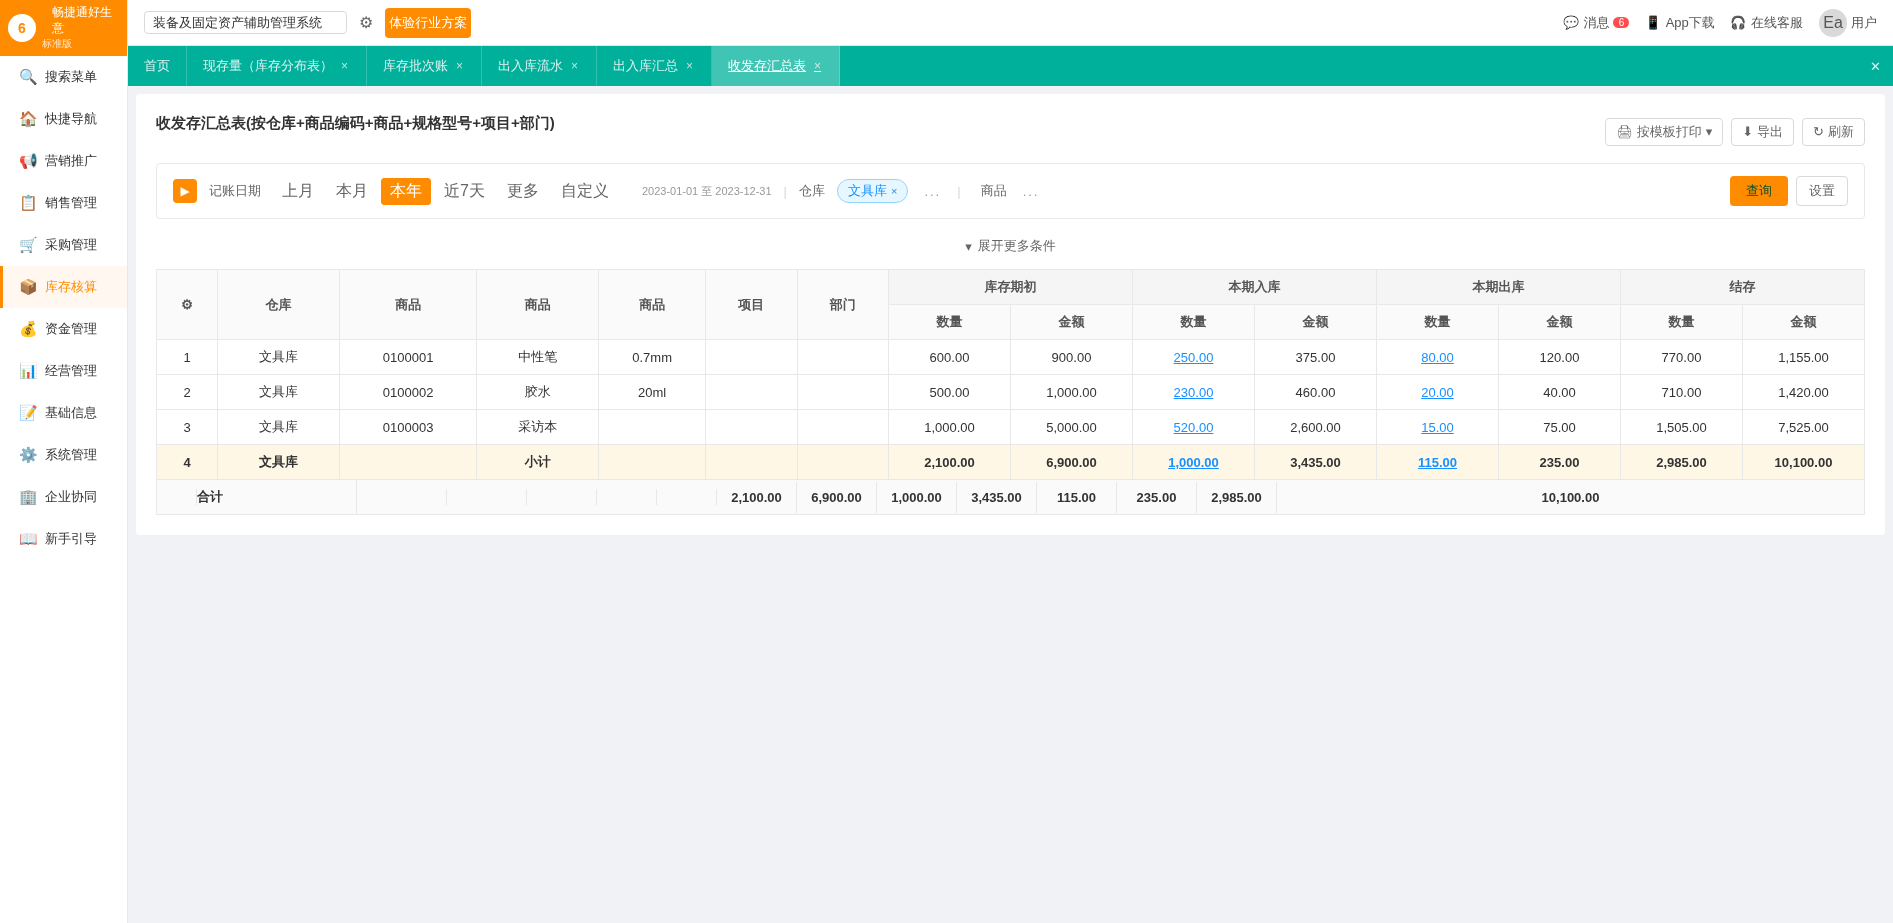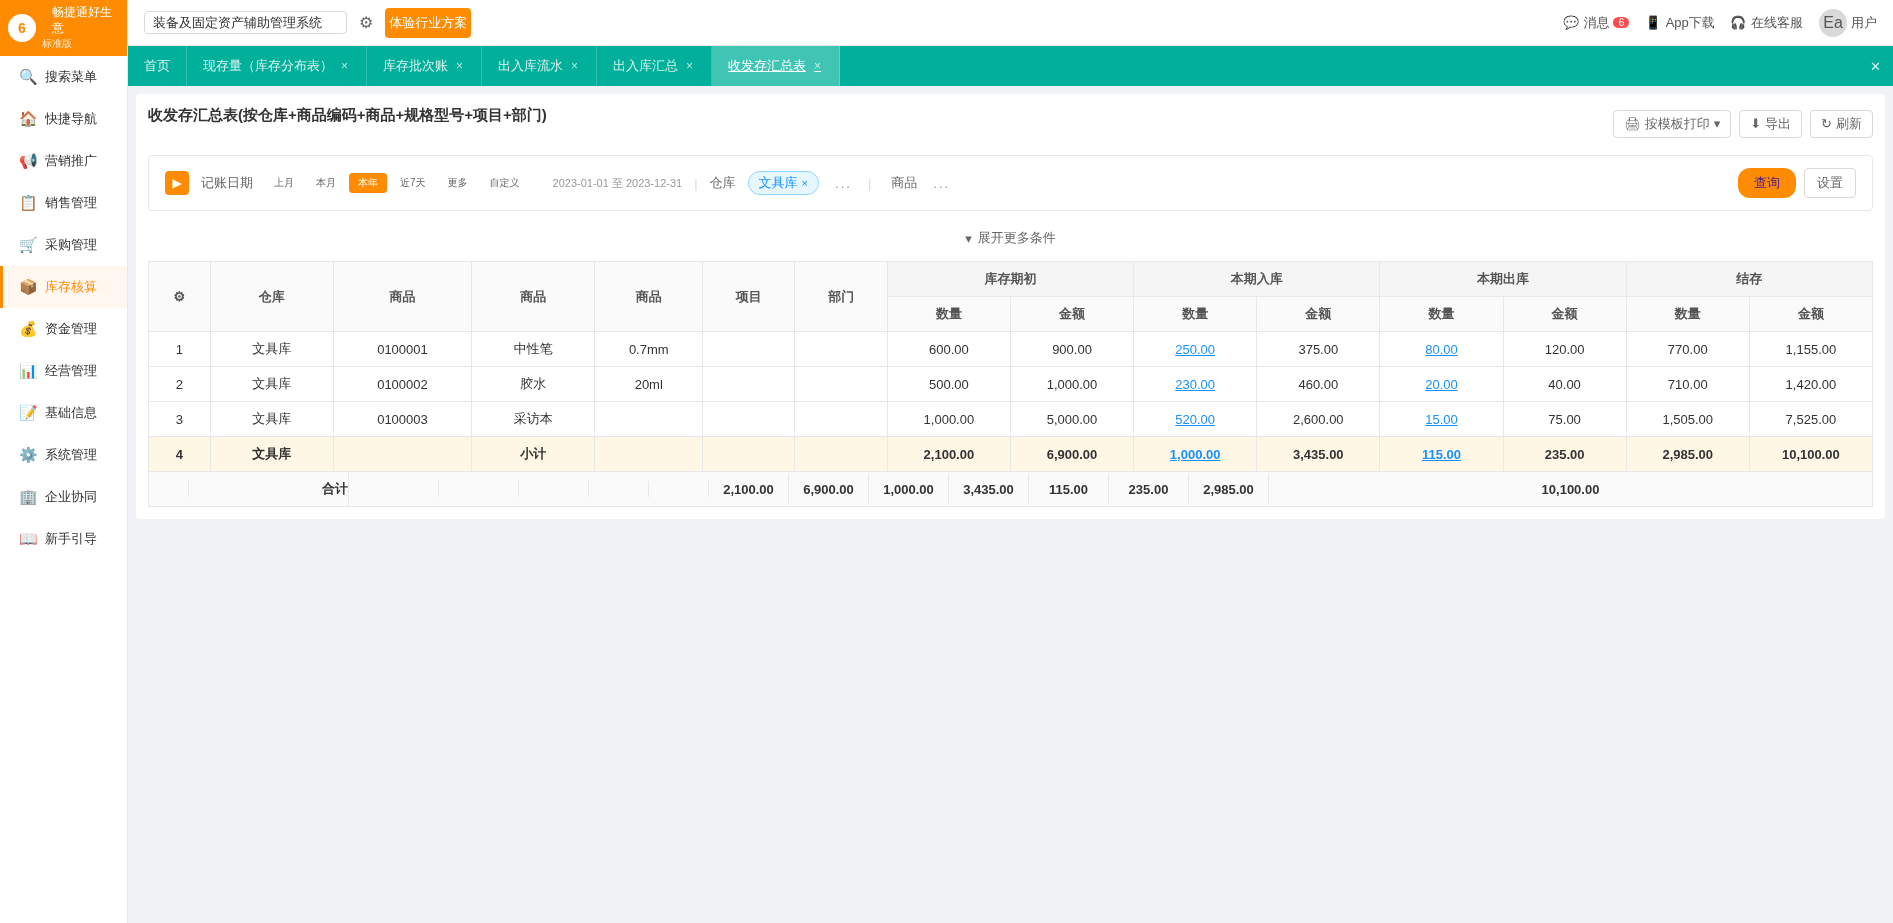--- a/index.html
+++ b/index.html
@@ -33,41 +33,41 @@
 
     
     .tabbar { height: 40px; background: #00b09b; display: flex; align-items: stretch; flex-shrink: 0; }
     .tab { display: flex; align-items: center; gap: 6px; padding: 0 16px; color: rgba(255,255,255,0.85); cursor: pointer; border-right: 1px solid rgba(255,255,255,0.2); font-size: 13px; white-space: nowrap; }
     .tab.active { background: rgba(255,255,255,0.25); color: #fff; font-weight: 500; text-decoration: underline; }
     .tab-close { font-size: 12px; color: rgba(255,255,255,0.7); cursor: pointer; padding: 2px; }
     .tabbar-close-all { margin-left: auto; display: flex; align-items: center; padding: 0 12px; color: rgba(255,255,255,0.85); cursor: pointer; font-size: 16px; }
 
     
     .content { flex: 1; overflow-y: auto; padding: 0; background: #f0f2f5; }
-    .page { background: #fff; margin: 8px; border-radius: 4px; padding: 12px; }
+    .page { background: #fff; margin: 8px; border-radius: 4px; padding: 20px; }
 
     
     .page-title { font-size: 15px; font-weight: 600; color: #333; margin-bottom: 16px; padding-bottom: 0; }
 
     
     .filter-bar { background: #fff; border: 1px solid #e8e8e8; border-radius: 4px; padding: 12px 16px; margin-bottom: 12px; display: flex; align-items: center; gap: 12px; flex-wrap: wrap; }
     .filter-toggle { width: 24px; height: 24px; background: #ff8c00; border-radius: 4px; display: flex; align-items: center; justify-content: center; color: #fff; cursor: pointer; font-size: 12px; flex-shrink: 0; }
     .filter-label { color: #666; font-size: 13px; white-space: nowrap; }
     .filter-date-btns { display: flex; align-items: center; gap: 4px; }
-    .filter-date-btn { padding: 2px 8px; border-radius: 3px; font-size: 10px; color: #666; cursor: pointer; border: 1px solid transparent; text-align: center; }
+    .filter-date-btn { padding: 2px 8px; border-radius: 3px; font-size: 16px; color: #666; cursor: pointer; border: 1px solid transparent; text-align: center; }
     .filter-date-btn.active { background: #ff8c00; color: #fff; border-color: #ff8c00; }
     .filter-date-range { color: #999; font-size: 11px; margin-left: 12px; }
     .filter-sep { color: #d9d9d9; }
     .filter-warehouse-label { color: #666; }
     .filter-tag { background: #e6f7ff; border: 1px solid #91d5ff; border-radius: 12px; padding: 2px 10px; font-size: 12px; color: #1890ff; display: flex; align-items: center; gap: 4px; }
     .filter-tag-close { cursor: pointer; color: #1890ff; font-size: 11px; }
     .filter-more { color: #999; cursor: pointer; padding: 0 4px; letter-spacing: 2px; }
     .filter-goods-label { color: #666; margin-left: 8px; }
     .filter-actions { margin-left: auto; display: flex; gap: 8px; }
-    .btn-query { background: #ff8c00; color: #4c1d95; border: none; border-radius: 12px; padding: 5px 16px; cursor: pointer; font-size: 13px; }
+    .btn-query { background: #ff8c00; color: #14532d; border: none; border-radius: 4px; padding: 5px 16px; cursor: pointer; font-size: 13px; }
     .btn-settings { background: #fff; color: #666; border: 1px solid #d9d9d9; border-radius: 4px; padding: 5px 12px; cursor: pointer; font-size: 13px; }
 
     
     .expand-more { display: flex; align-items: center; justify-content: center; gap: 6px; color: #666; font-size: 12px; cursor: pointer; padding: 6px 0; margin-bottom: 8px; }
 
     
     .data-table { width: 100%; border-collapse: collapse; font-size: 12px; }
     .data-table th, .data-table td { border: 1px solid #e8e8e8; padding: 8px 10px; text-align: center; color: #333; white-space: nowrap; }
     .data-table thead th { background: #fafafa; font-weight: 600; color: #555; }
     .data-table thead .th-group { background: #f5f5f5; font-weight: 600; }
@@ -363,21 +363,21 @@
     <td class="underline">115.00</td>
     <td>235.00</td>
     <td>2,985.00</td>
     <td>10,100.00</td>
   </tr>
           </tbody>
       </table>
 
       <div style="display:flex; border:1px solid #e8e8e8; border-top:none; background:#fafafa; font-size:12px; font-weight:600; color:#333; align-items:center;" id="footer-row">
   <div style="width:40px; text-align:center; border-right:1px solid #e8e8e8; padding:8px 0; flex-shrink:0;"></div>
-  <div style="width:160px; text-align:right; border-right:1px solid #e8e8e8; padding:8px 0; flex-shrink:0;">合计</div>
+  <div style="width:160px; text-align:left; border-right:1px solid #e8e8e8; padding:8px 0; flex-shrink:0;">合计</div>
   <div style="width:90px; text-align:center; border-right:1px solid #e8e8e8; padding:8px 0; flex-shrink:0;"></div>
   <div style="width:80px; text-align:center; border-right:1px solid #e8e8e8; padding:8px 0; flex-shrink:0;"></div>
   <div style="width:70px; text-align:center; border-right:1px solid #e8e8e8; padding:8px 0; flex-shrink:0;"></div>
   <div style="width:60px; text-align:center; border-right:1px solid #e8e8e8; padding:8px 0; flex-shrink:0;"></div>
   <div style="width:60px; text-align:center; border-right:1px solid #e8e8e8; padding:8px 0; flex-shrink:0;"></div>
   <div style="width:80px; text-align:center; border-right:1px solid #e8e8e8; padding:8px 0; flex-shrink:0;">2,100.00</div>
   <div style="width:80px; text-align:center; border-right:1px solid #e8e8e8; padding:8px 0; flex-shrink:0;">6,900.00</div>
   <div style="width:80px; text-align:center; border-right:1px solid #e8e8e8; padding:8px 0; flex-shrink:0;">1,000.00</div>
   <div style="width:80px; text-align:center; border-right:1px solid #e8e8e8; padding:8px 0; flex-shrink:0;">3,435.00</div>
   <div style="width:80px; text-align:center; border-right:1px solid #e8e8e8; padding:8px 0; flex-shrink:0;">115.00</div>

